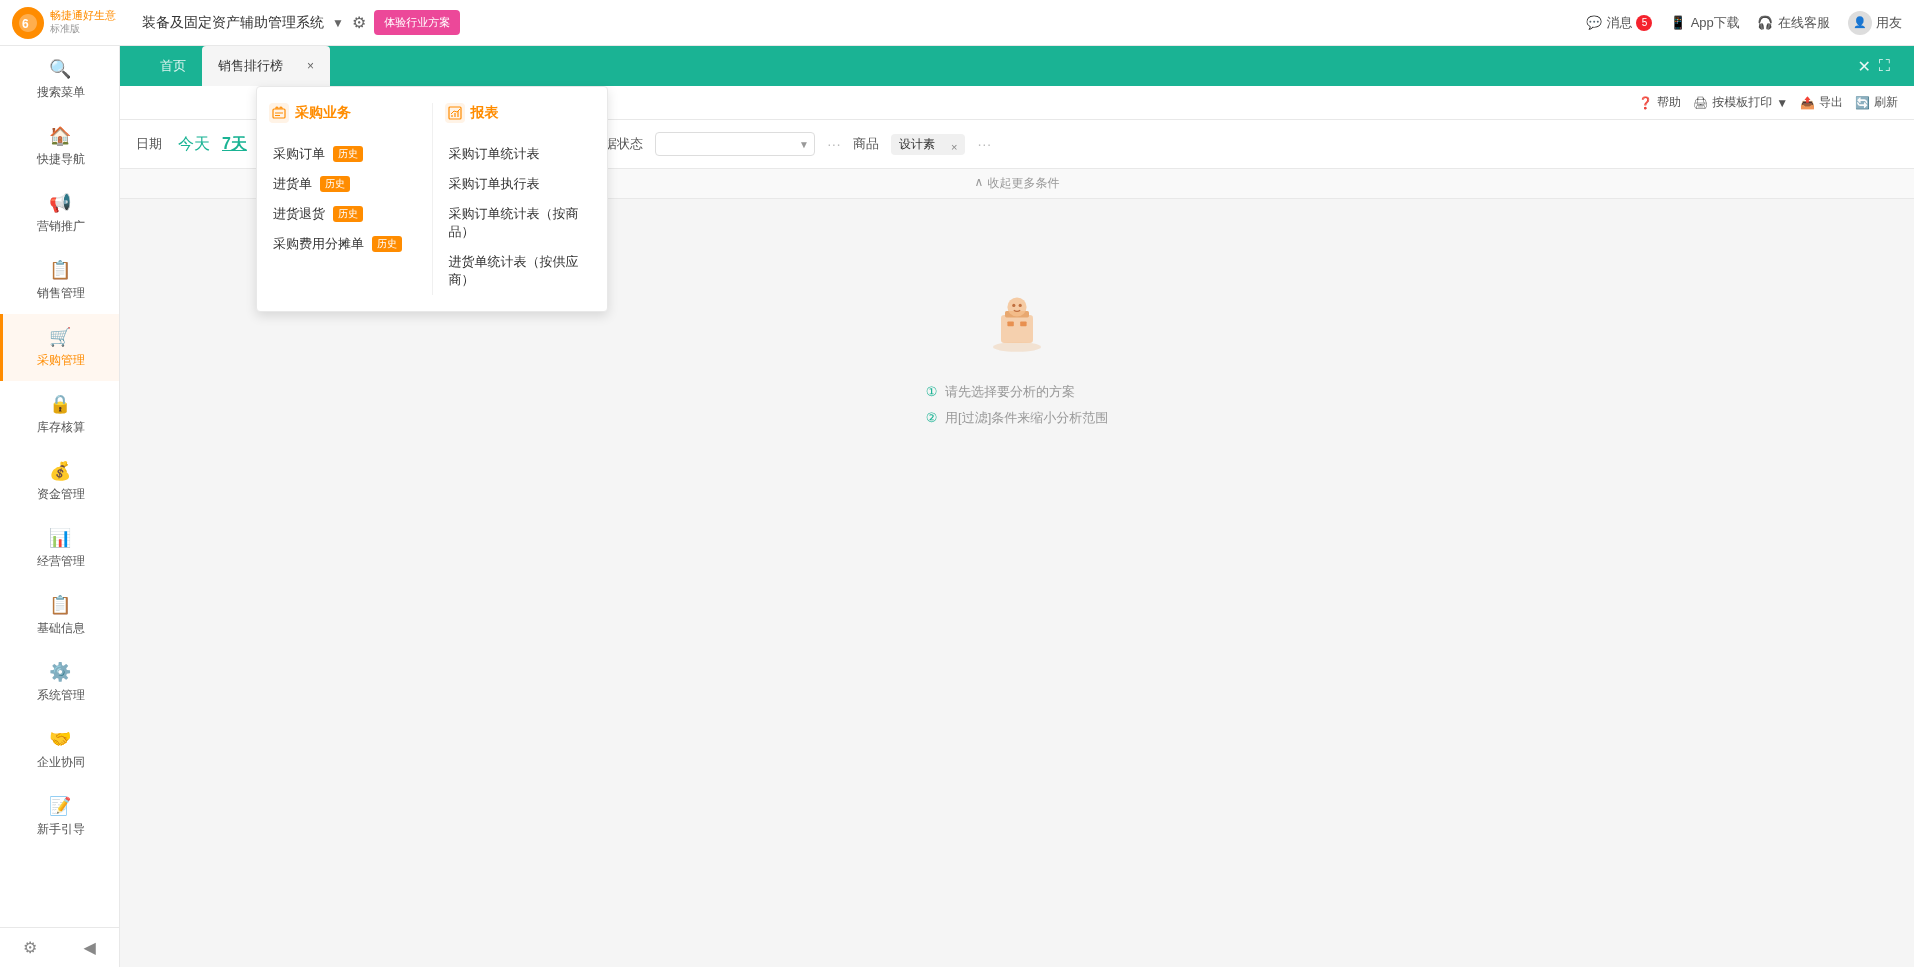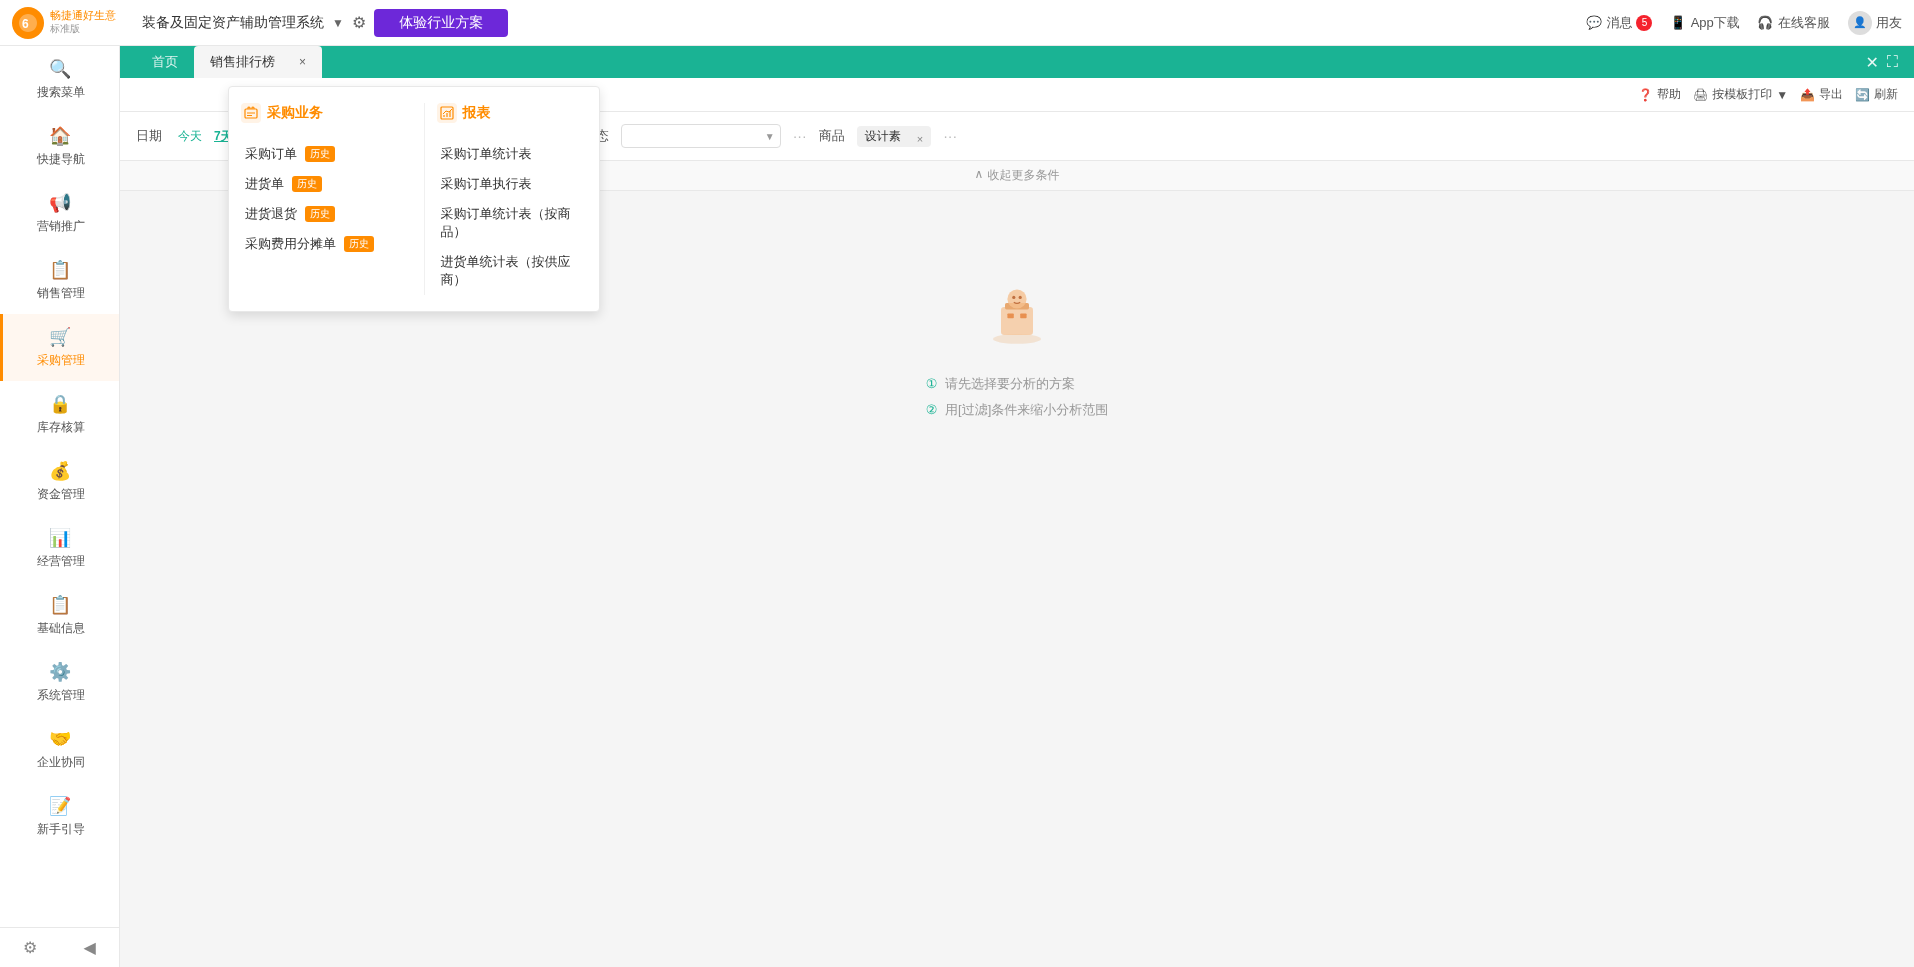--- a/index.html
+++ b/index.html
@@ -47,27 +47,27 @@
       padding-left: 10px;
     }
     .header-dropdown-btn {
       background: none;
       border: none;
       cursor: pointer;
       color: #666;
       font-size: 12px;
     }
     .header-industry-btn {
-      background: #6d28d9;
+      background: #ec4899;
       color: white;
       border: none;
       border-radius: 4px;
-      padding: 5px 25px;
-      cursor: pointer;
-      font-size: 14px;
+      padding: 5px 10px;
+      cursor: pointer;
+      font-size: 11px;
     }
     .header-right {
       display: flex;
       align-items: center;
       gap: 18px;
       color: #555;
       font-size: 13px;
     }
     .header-right-item {
       display: flex;
@@ -144,22 +144,22 @@
       display: flex;
       flex-direction: column;
       overflow: hidden;
       position: relative;
     }
 
     
     .tab-bar {
       background: #1ab394;
       display: flex;
-      padding: 0 16px;
-      height: 32px;
+      padding: 0 24px;
+      height: 40px;
       flex-shrink: 0;
     }
     .tab-item {
       padding: 6px 16px;
       cursor: pointer;
       color: rgba(255,255,255,0.85);
       font-size: 13px;
       display: flex;
       align-items: center;
       gap: 6px;
@@ -245,21 +245,21 @@
       align-items: center;
       gap: 4px;
       font-size: 12px;
       color: #333;
     }
     .date-btn {
       background: none;
       border: none;
       cursor: pointer;
       color: #1ab394;
-      font-size: 12px;
+      font-size: 16px;
       padding: 0 4px;
     }
     .date-btn.active { color: #1ab394; font-weight: bold; text-decoration: underline; }
     .filter-separator { color: #ddd; }
 
     
     .toolbar {
       display: flex;
       align-items: center;
       justify-content: flex-end;
@@ -596,21 +596,21 @@
           </div>
           <div>
             <span style="color:#1ab394;margin-right:4px;">②</span>
             <span>用[过滤]条件来缩小分析范围</span>
           </div>
         </div>
       </div>
 
     </div>
 
-    <div class="dropdown-menu" style="left:108px; top:40px;gap:20px;">
+    <div class="dropdown-menu" style="left:136px; top:40px;">
       <div class="dropdown-column">
         <div class="dropdown-category-title">
           <div class="dropdown-category-icon">
             <svg width="14" height="14" viewBox="0 0 14 14" fill="none">
               <rect x="1" y="3" width="12" height="9" rx="1" stroke="#ff8c00" stroke-width="1.2" fill="none"></rect>
               <path d="M4 3V2a1 1 0 0 1 2 0v1M8 3V2a1 1 0 0 1 2 0v1" stroke="#ff8c00" stroke-width="1.2"></path>
               <line x1="3" y1="7" x2="11" y2="7" stroke="#ff8c00" stroke-width="1"></line>
               <line x1="3" y1="9.5" x2="8" y2="9.5" stroke="#ff8c00" stroke-width="1"></line>
             </svg>
           </div>

